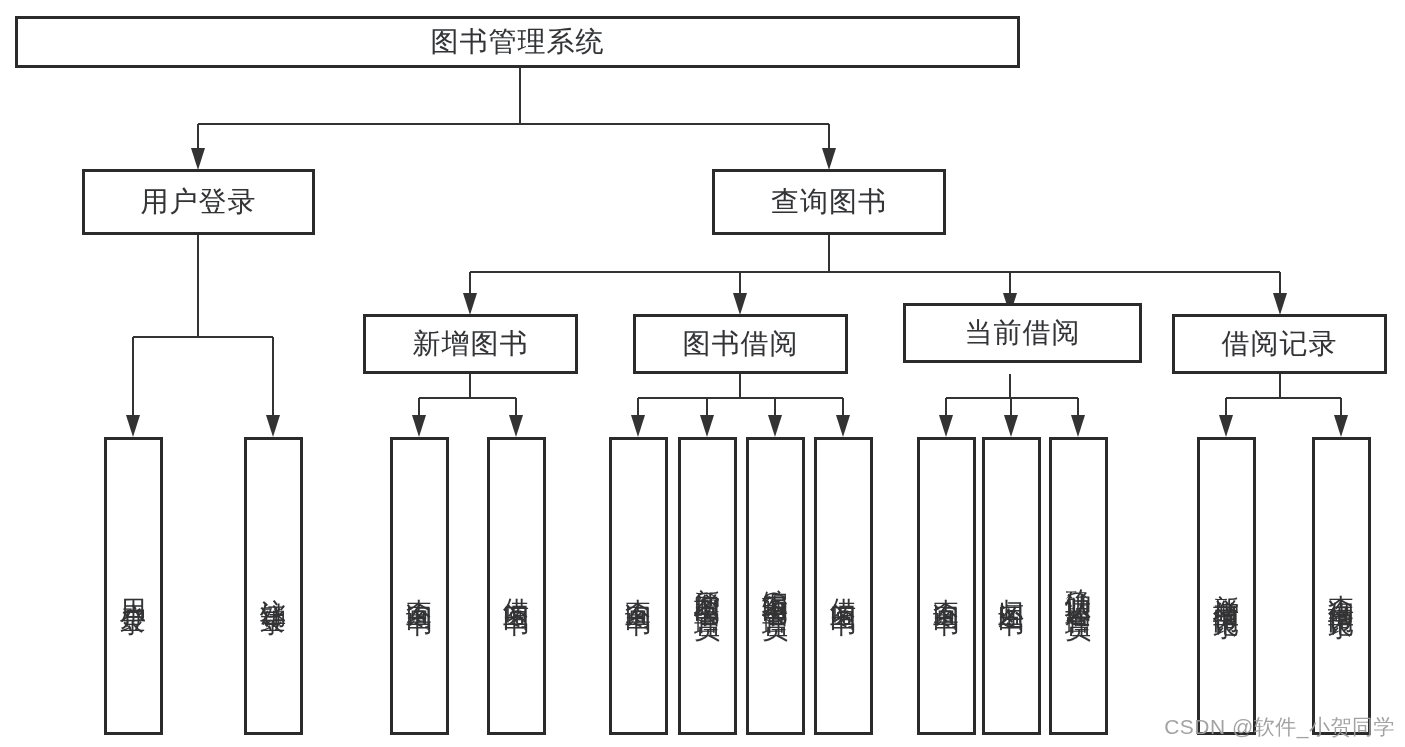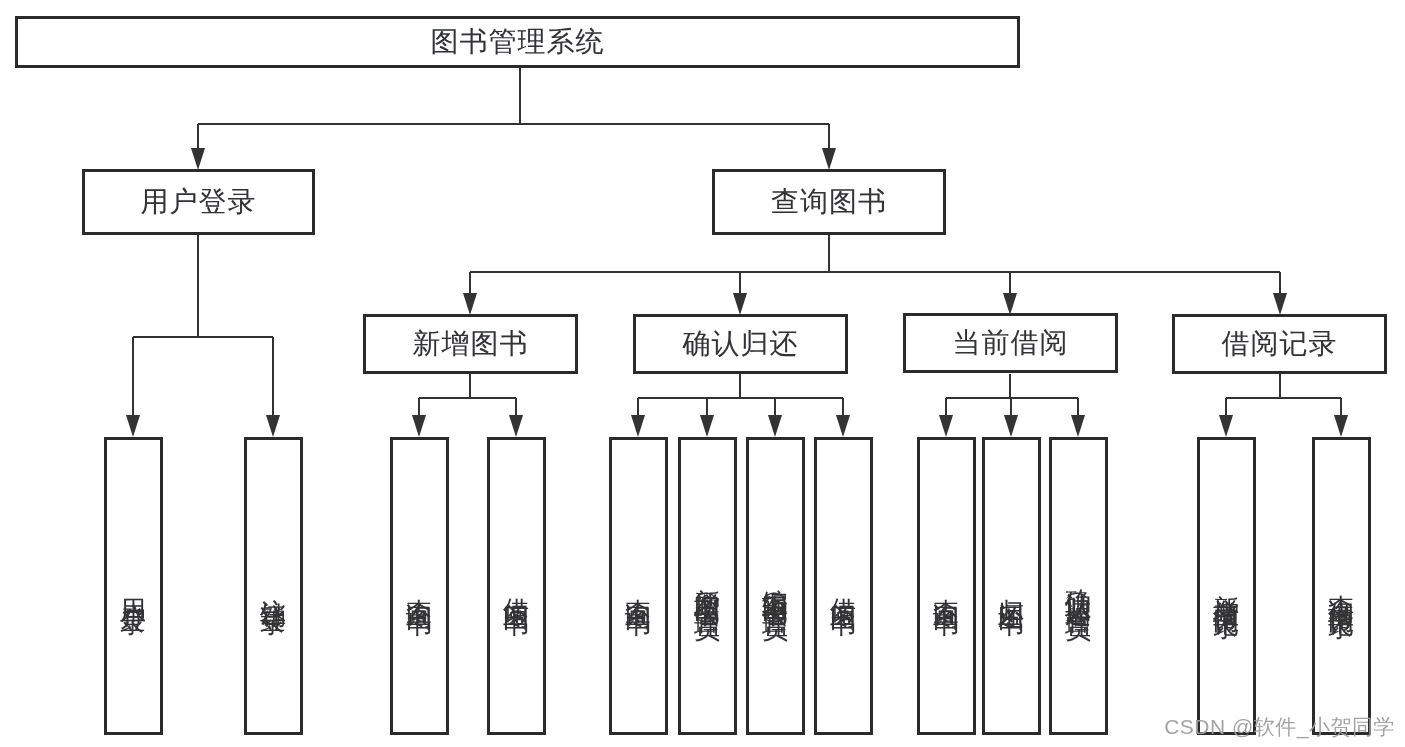--- a/index.html
+++ b/index.html
@@ -98,22 +98,22 @@
       <polygon points="1334,415 1348,415 1341,437"></polygon>
     </g>
   </svg>
 
   <div class="node h-node" style="left:15px; top:16px; width:1005px; height:52px">图书管理系统</div>
 
   <div class="node h-node" style="left:82px; top:169px; width:233px; height:66px">用户登录</div>
   <div class="node h-node" style="left:712px; top:169px; width:234px; height:66px">查询图书</div>
 
   <div class="node h-node" style="left:363px; top:314px; width:215px; height:60px">新增图书</div>
-  <div class="node h-node" style="left:633px; top:314px; width:215px; height:60px">确认归还</div>
-  <div class="node h-node" style="left:903px; top:313px; width:215px; height:60px">当前借阅</div>
+  <div class="node h-node" style="left:633px; top:314px; width:215px; height:60px">图书借阅</div>
+  <div class="node h-node" style="left:903px; top:303px; width:239px; height:60px">当前借阅</div>
   <div class="node h-node" style="left:1172px; top:314px; width:215px; height:60px">借阅记录</div>
 
   <div class="node v-node" style="left:104px">用户登录</div>
   <div class="node v-node" style="left:244px">注销登录</div>
 
   <div class="node v-node" style="left:390px">查询图书</div>
   <div class="node v-node" style="left:487px">借阅图书</div>
 
   <div class="node v-node" style="left:609px">查询图书</div>
   <div class="node v-node" style="left:678px">新增图书（管理员）</div>

